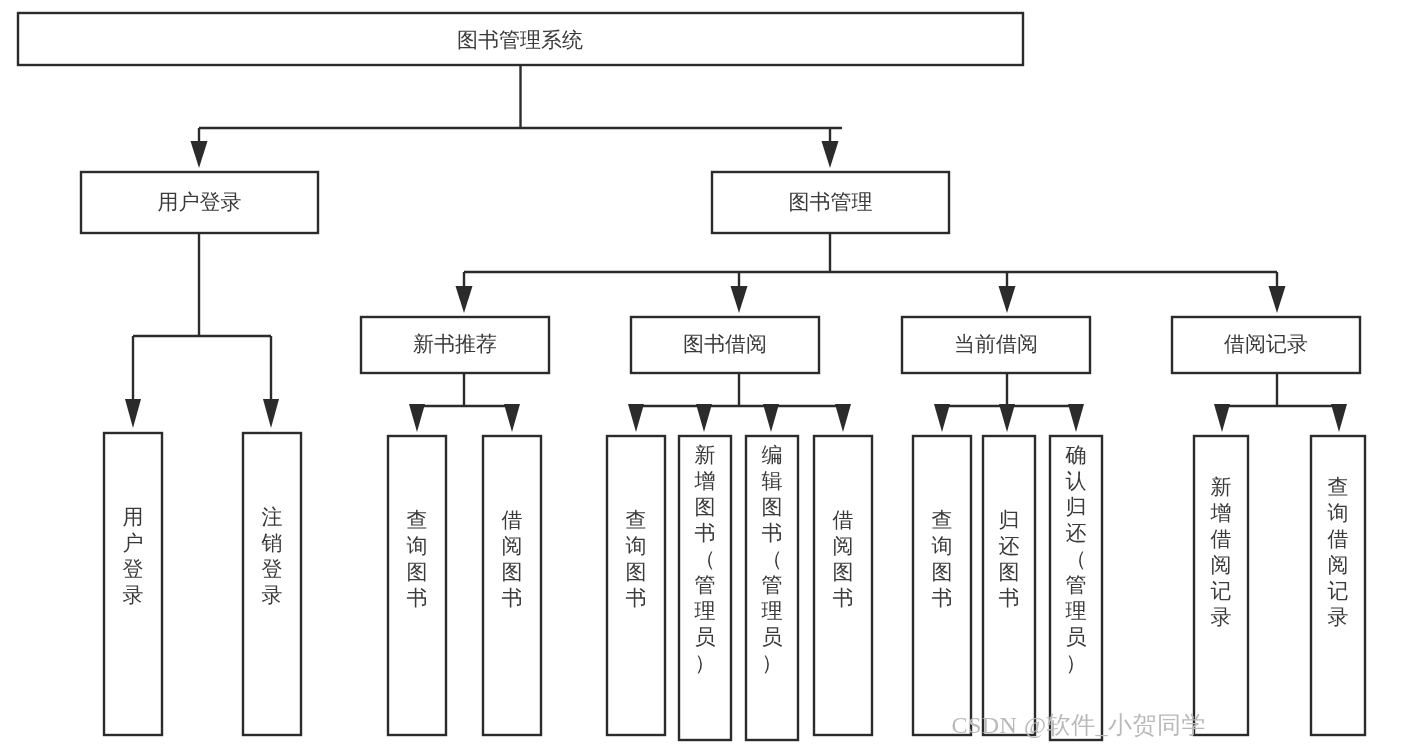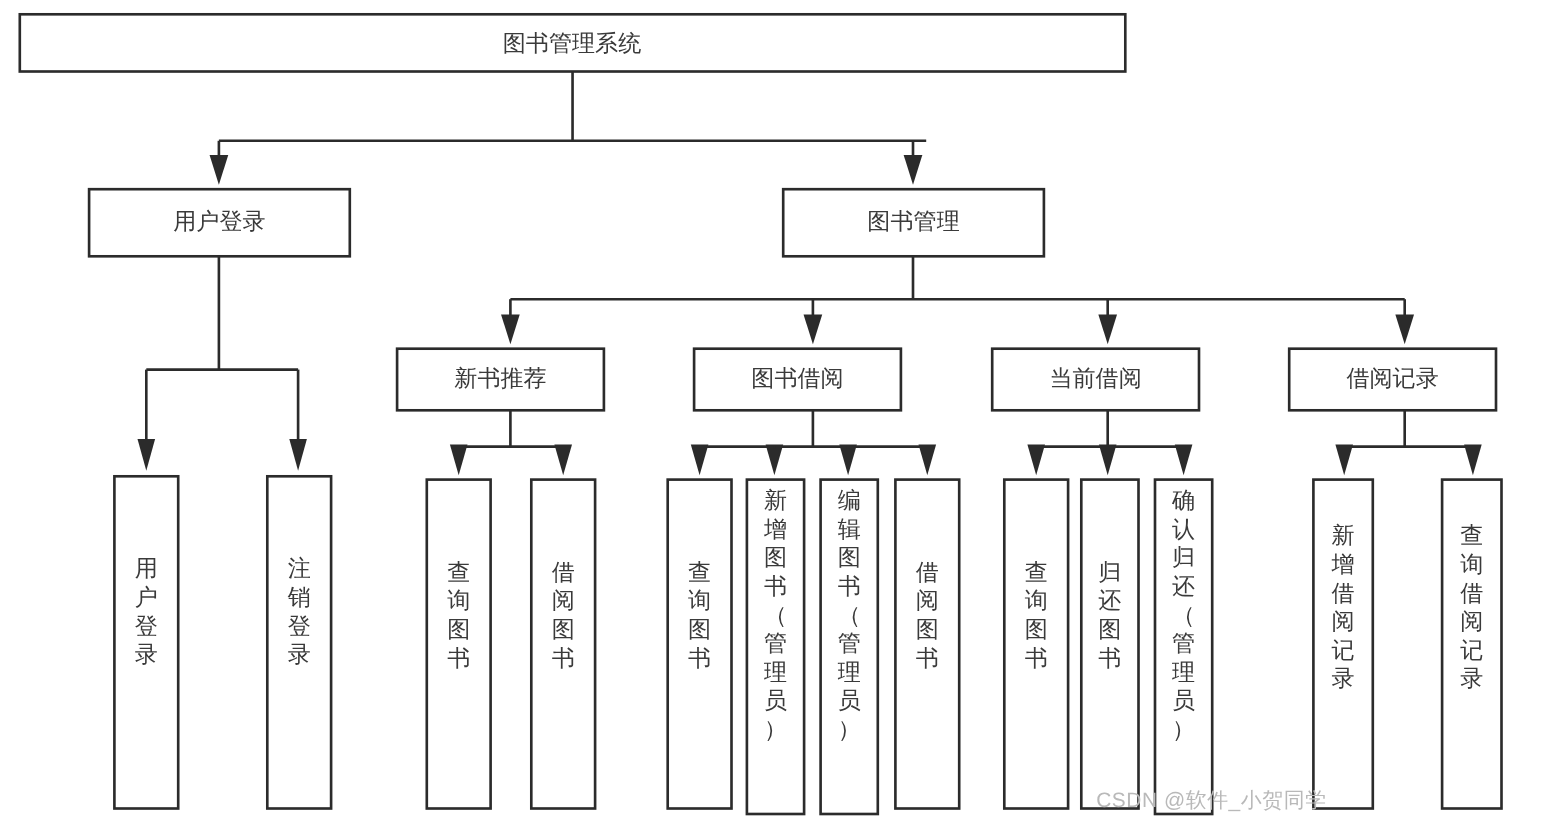--- a/index.html
+++ b/index.html
@@ -51,22 +51,22 @@
   .node-label-vertical {
     fill: #3a3a3a;
     font-family: "Liberation Sans", "DejaVu Sans", sans-serif;
     font-size: 21px;
     text-anchor: middle;
   }
   .watermark-text {
     position: absolute;
     right: 10px;
     bottom: 6px;
-    font-family: Liberation Sans, sans-serif;
-    font-size: 19px;
+    font-family: Liberation Serif, serif;
+    font-size: 24px;
     color: #b9b9b9;
     white-space: nowrap;
     letter-spacing: 0.5px;
     user-select: none;
   }
 </style>
 </head>
 <body>
 
 <div id="diagram-root">

